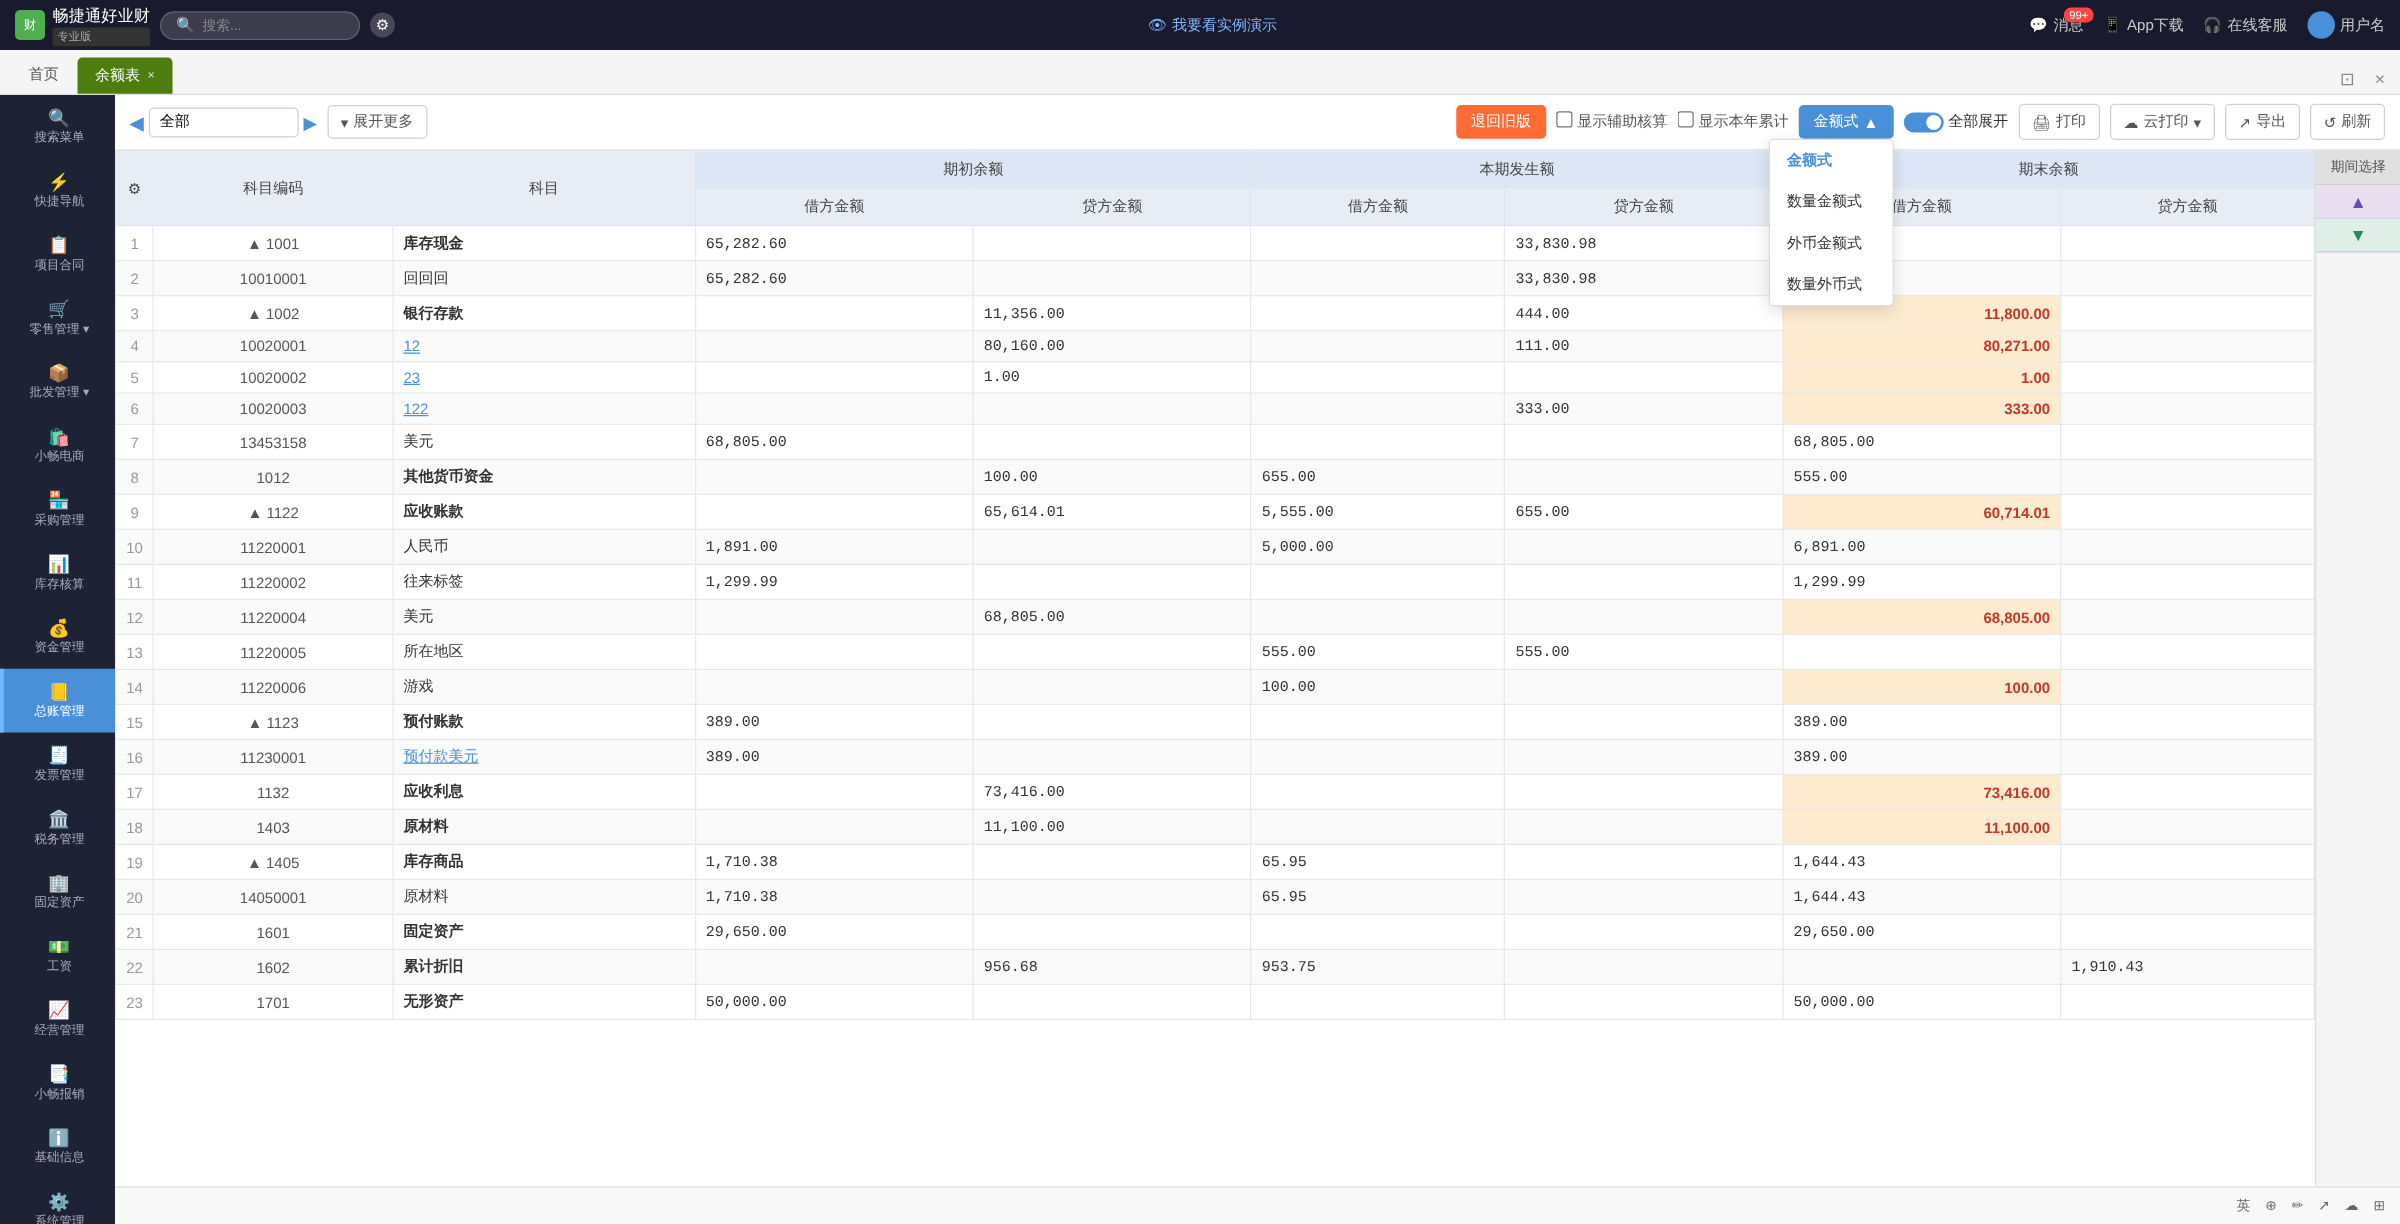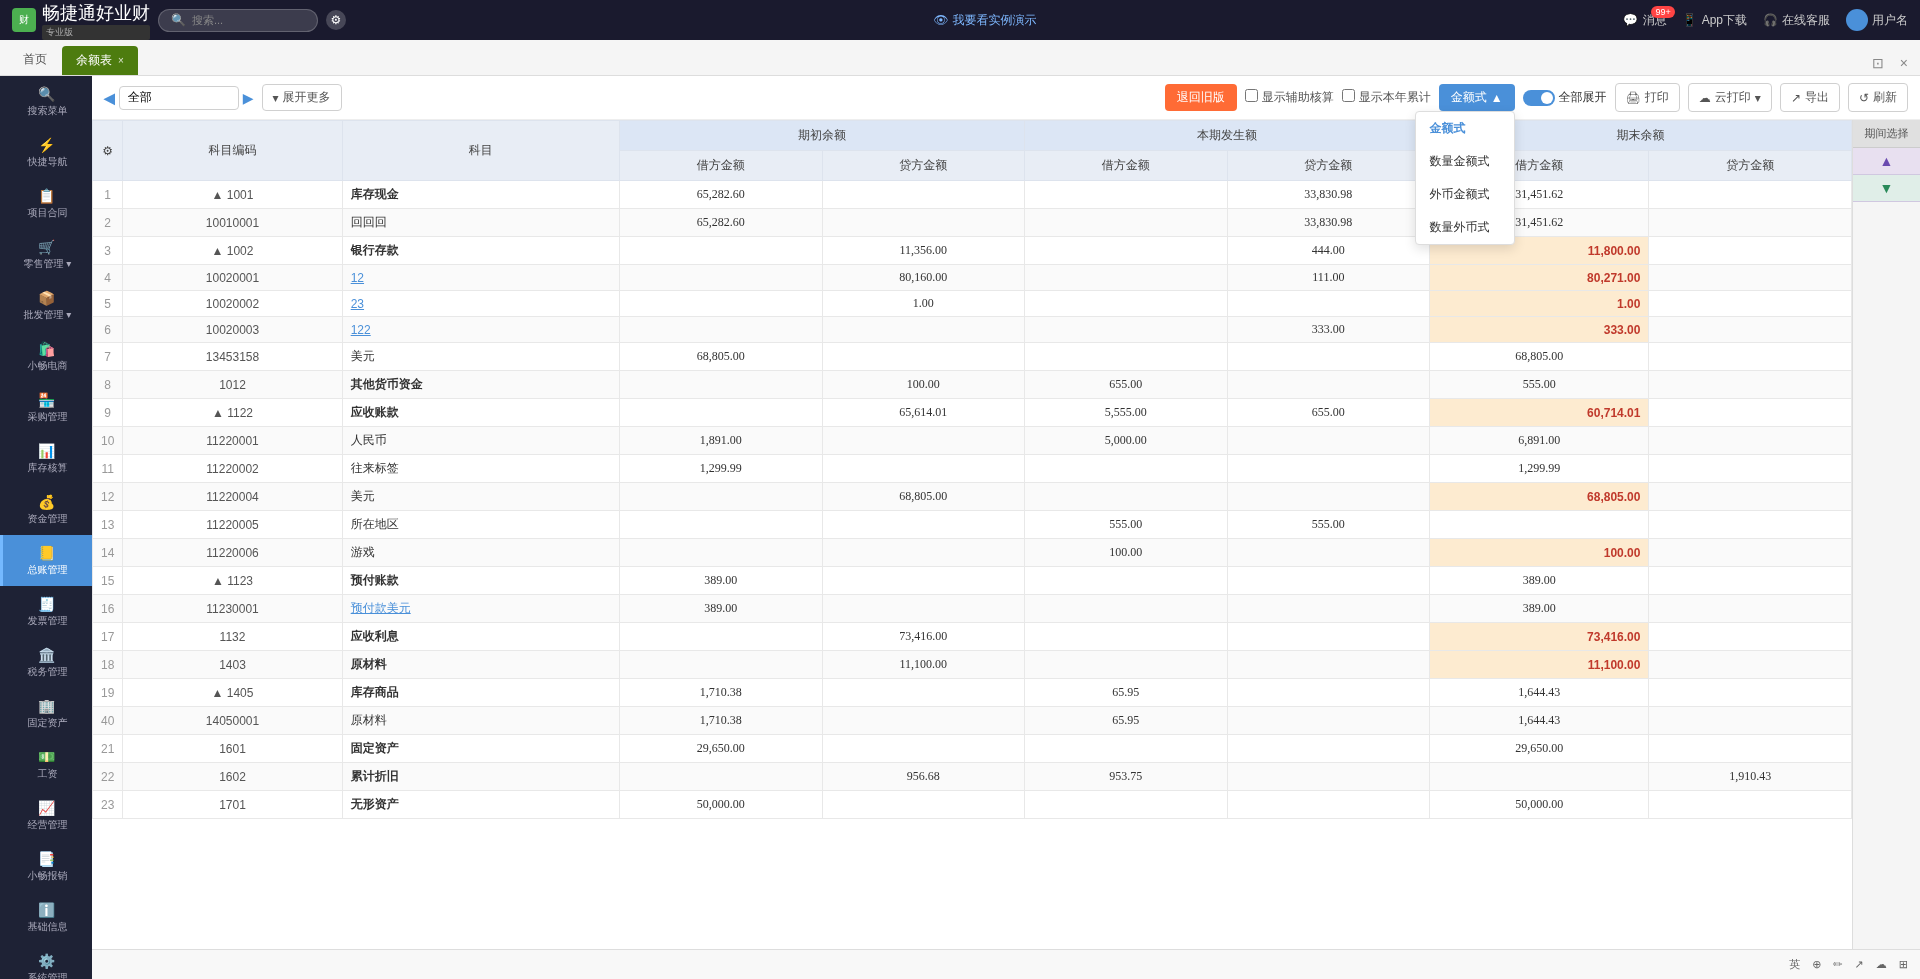--- a/index.html
+++ b/index.html
@@ -11,21 +11,21 @@
       background: #1a1a2e;
       display: flex;
       align-items: center;
       padding: 0 12px;
       justify-content: space-between;
       color: #fff;
     }
     .top-bar-left { display: flex; align-items: center; gap: 8px; }
     .app-logo { display: flex; align-items: center; gap: 6px; }
     .app-logo-icon { width: 24px; height: 24px; background: #4CAF50; border-radius: 4px; display: flex; align-items: center; justify-content: center; font-size: 10px; color: white; }
-    .app-name { font-size: 18px; color: #fff; }
+    .app-name { font-size: 13px; color: #fff; }
     .app-version { font-size: 9px; color: #aaa; background: #333; padding: 1px 4px; border-radius: 2px; }
     .top-bar-middle { display: flex; align-items: center; gap: 8px; flex: 1; justify-content: center; }
     .search-box { background: rgba(255,255,255,0.15); border: 1px solid rgba(255,255,255,0.2); border-radius: 14px; padding: 3px 12px; color: #ccc; width: 160px; font-size: 12px; display: flex; align-items: center; gap: 6px; }
     .demo-link { color: #7eb8ff; font-size: 12px; display: flex; align-items: center; gap: 4px; cursor: pointer; }
     .top-bar-right { display: flex; align-items: center; gap: 16px; }
     .top-bar-item { display: flex; align-items: center; gap: 4px; color: #ccc; font-size: 12px; cursor: pointer; position: relative; }
     .badge { background: #f44; color: white; font-size: 9px; padding: 1px 4px; border-radius: 8px; position: absolute; top: -6px; right: -8px; }
     .avatar { width: 22px; height: 22px; border-radius: 50%; background: #4a90d9; }
 
     
@@ -135,21 +135,21 @@
       z-index: 10;
     }
     thead th.group-header { background: #dce6f5; font-weight: 500; }
     tbody td {
       border: 1px solid #e8e8e8;
       padding: 5px 8px;
       color: #333;
       white-space: nowrap;
     }
     tbody tr:nth-child(even) { background: #fafafa; }
-    .td-num { text-align: center; font-family: Liberation Serif, serif; }
+    .td-num { text-align: left; font-family: Liberation Mono, monospace; }
     .td-center { text-align: center; }
     .td-code { color: #555; }
     .td-name { color: #333; }
     .td-name a { color: #4a90d9; text-decoration: underline; }
     .highlight-cell { background: #fdebd0 !important; color: #c0392b; font-weight: bold; text-align: right; }
     .settings-icon-col { width: 30px; text-align: center; cursor: pointer; }
     
     
     .row-num { color: #999; text-align: center; }
     
@@ -606,21 +606,21 @@
                 <td class="td-code td-center">▲ 1405</td>
                 <td class="td-name" style="font-weight:bold;">库存商品</td>
                 <td class="td-num">1,710.38</td>
                 <td></td>
                 <td class="td-num">65.95</td>
                 <td></td>
                 <td class="td-num">1,644.43</td>
                 <td></td>
               </tr>
               <tr>
-                <td class="row-num td-center">40</td>
+                <td class="row-num td-center">20</td>
                 <td class="td-code td-center">14050001</td>
                 <td class="td-name" style="">原材料</td>
                 <td class="td-num">1,710.38</td>
                 <td></td>
                 <td class="td-num">65.95</td>
                 <td></td>
                 <td class="td-num">1,644.43</td>
                 <td></td>
               </tr>
               <tr>

